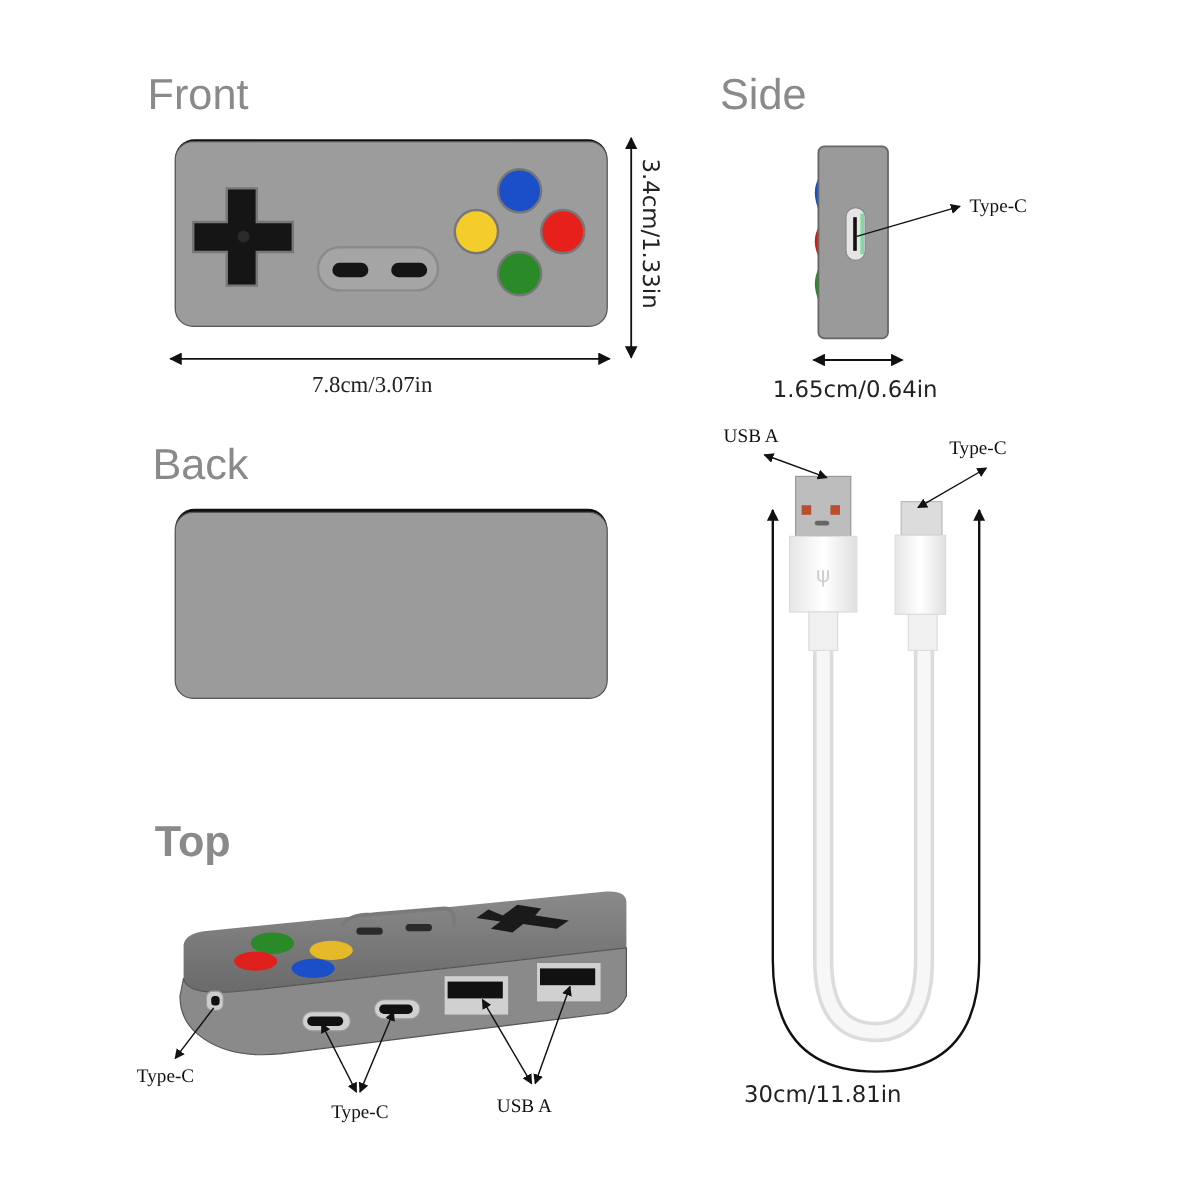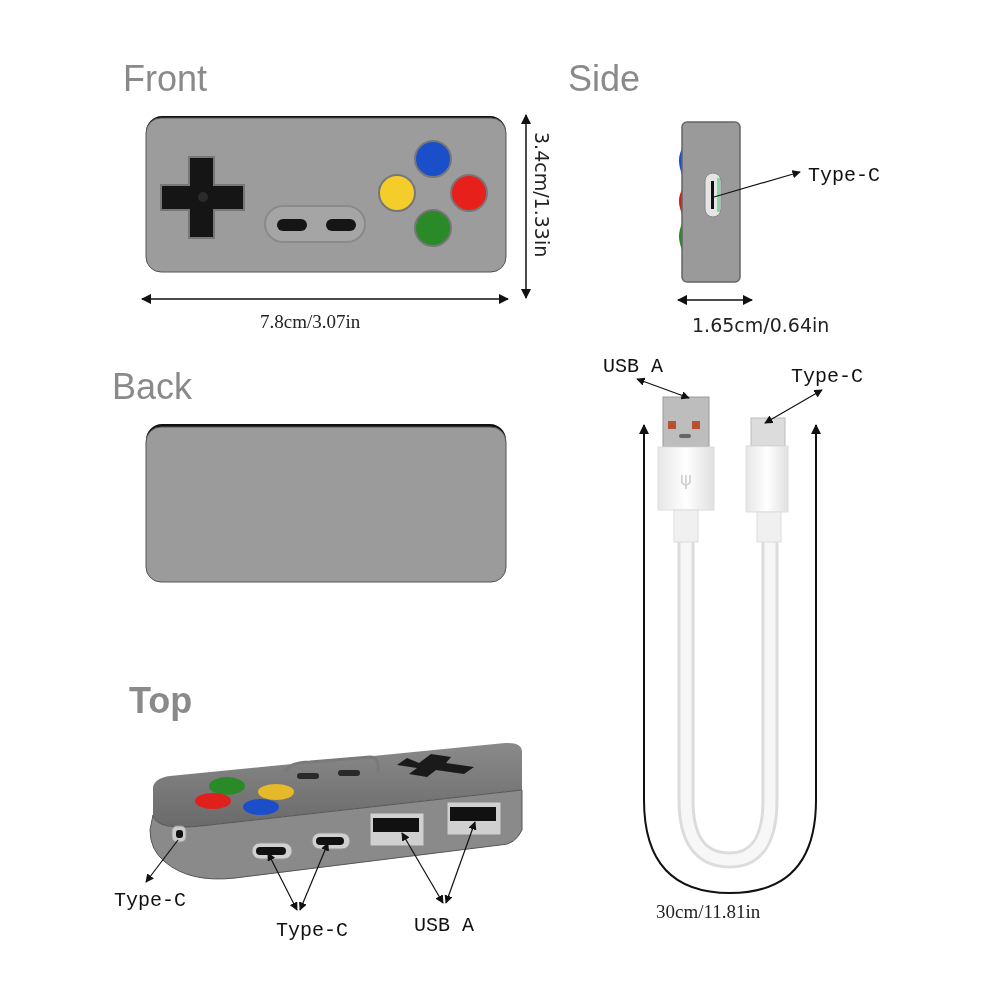--- a/index.html
+++ b/index.html
@@ -1,19 +1,19 @@
 <!DOCTYPE html>
 <html><head>
 <meta charset="utf-8">
 <style>
   html, body { margin:0; padding:0; background:#ffffff; }
   body { width:1000px; height:1000px; position:relative; overflow:hidden; font-family:"Liberation Sans", sans-serif; }
   .section-title { position:absolute; font-family:"Liberation Sans", sans-serif; font-size:36px; color:#8a8a8a; font-weight:normal; }
   .dim-label { position:absolute; font-family:"DejaVu Sans", sans-serif; font-size:19px; color:#222; white-space:nowrap; }
-  .callout { position:absolute; font-family:Liberation Mono, monospace; font-size:20px; color:#111; white-space:nowrap; }
+  .callout { position:absolute; font-family:Liberation Serif, serif; font-size:16px; color:#111; white-space:nowrap; }
   svg { position:absolute; left:0; top:0; }
 </style>
 </head>
 <body>
 
 <div class="section-title" style="left:123px; top:58px;">Front</div>
 
 <svg width="1000" height="1000">
   <defs>
     <marker id="arr" viewBox="0 0 10 10" refX="9" refY="5" markerWidth="7" markerHeight="7" orient="auto-start-reverse">
@@ -128,26 +128,26 @@
   <line x1="178" y1="840" x2="146" y2="882" stroke="#111" stroke-width="1.2" marker-end="url(#arr)"></line>
   <line x1="268" y1="853" x2="297" y2="910" stroke="#111" stroke-width="1.2" marker-start="url(#arr)" marker-end="url(#arr)"></line>
   <line x1="328" y1="843" x2="300" y2="910" stroke="#111" stroke-width="1.2" marker-start="url(#arr)" marker-end="url(#arr)"></line>
   <line x1="402" y1="833" x2="443" y2="903" stroke="#111" stroke-width="1.2" marker-start="url(#arr)" marker-end="url(#arr)"></line>
   <line x1="475" y1="822" x2="446" y2="903" stroke="#111" stroke-width="1.2" marker-start="url(#arr)" marker-end="url(#arr)"></line>
 </svg>
 
 <div class="dim-label" style="left:260px; top:311px;font-family:Liberation Serif, serif;">7.8cm/3.07in</div>
 <div class="dim-label" style="left:545px; top:132px; transform-origin:0 0; transform:rotate(90deg) translate(0,-8px);">3.4cm/1.33in</div>
 
-<div class="section-title" style="left:568px; top:58px;text-align:right;">Side</div>
+<div class="section-title" style="left:600px; top:58px;text-align:right;">Side</div>
 <div class="callout" style="left:808px; top:164px;">Type-C</div>
-<div class="dim-label" style="left:644px; top:314px;margin-left:48px;">1.65cm/0.64in</div>
+<div class="dim-label" style="left:644px; top:314px;">1.65cm/0.64in</div>
 
-<div class="section-title" style="left:112px; top:366px;">Back</div>
+<div class="section-title" style="left:127px; top:366px;">Back</div>
 
 <div class="section-title" style="left:129px; top:680px;font-weight:bold;">Top</div>
 <div class="callout" style="left:114px; top:889px;">Type-C</div>
 <div class="callout" style="left:276px; top:919px;">Type-C</div>
 <div class="callout" style="left:414px; top:914px;">USB A</div>
 
 <div class="callout" style="left:603px; top:355px;">USB A</div>
 <div class="callout" style="left:791px; top:365px;">Type-C</div>
-<div class="dim-label" style="left:656px; top:901px;font-family:Liberation Serif, serif;">30cm/11.81in</div>
+<div class="dim-label" style="left:620px; top:901px;">30cm/11.81in</div>
 
 </body></html>

